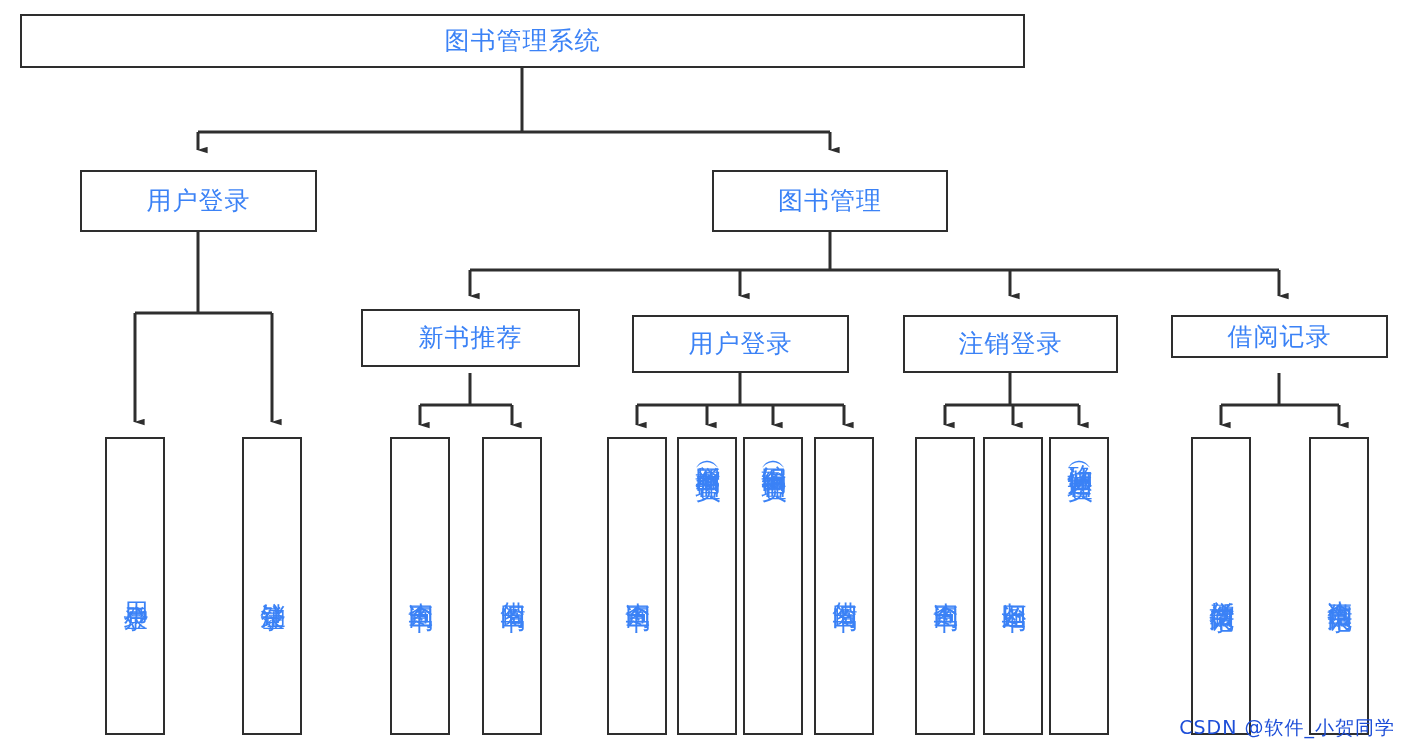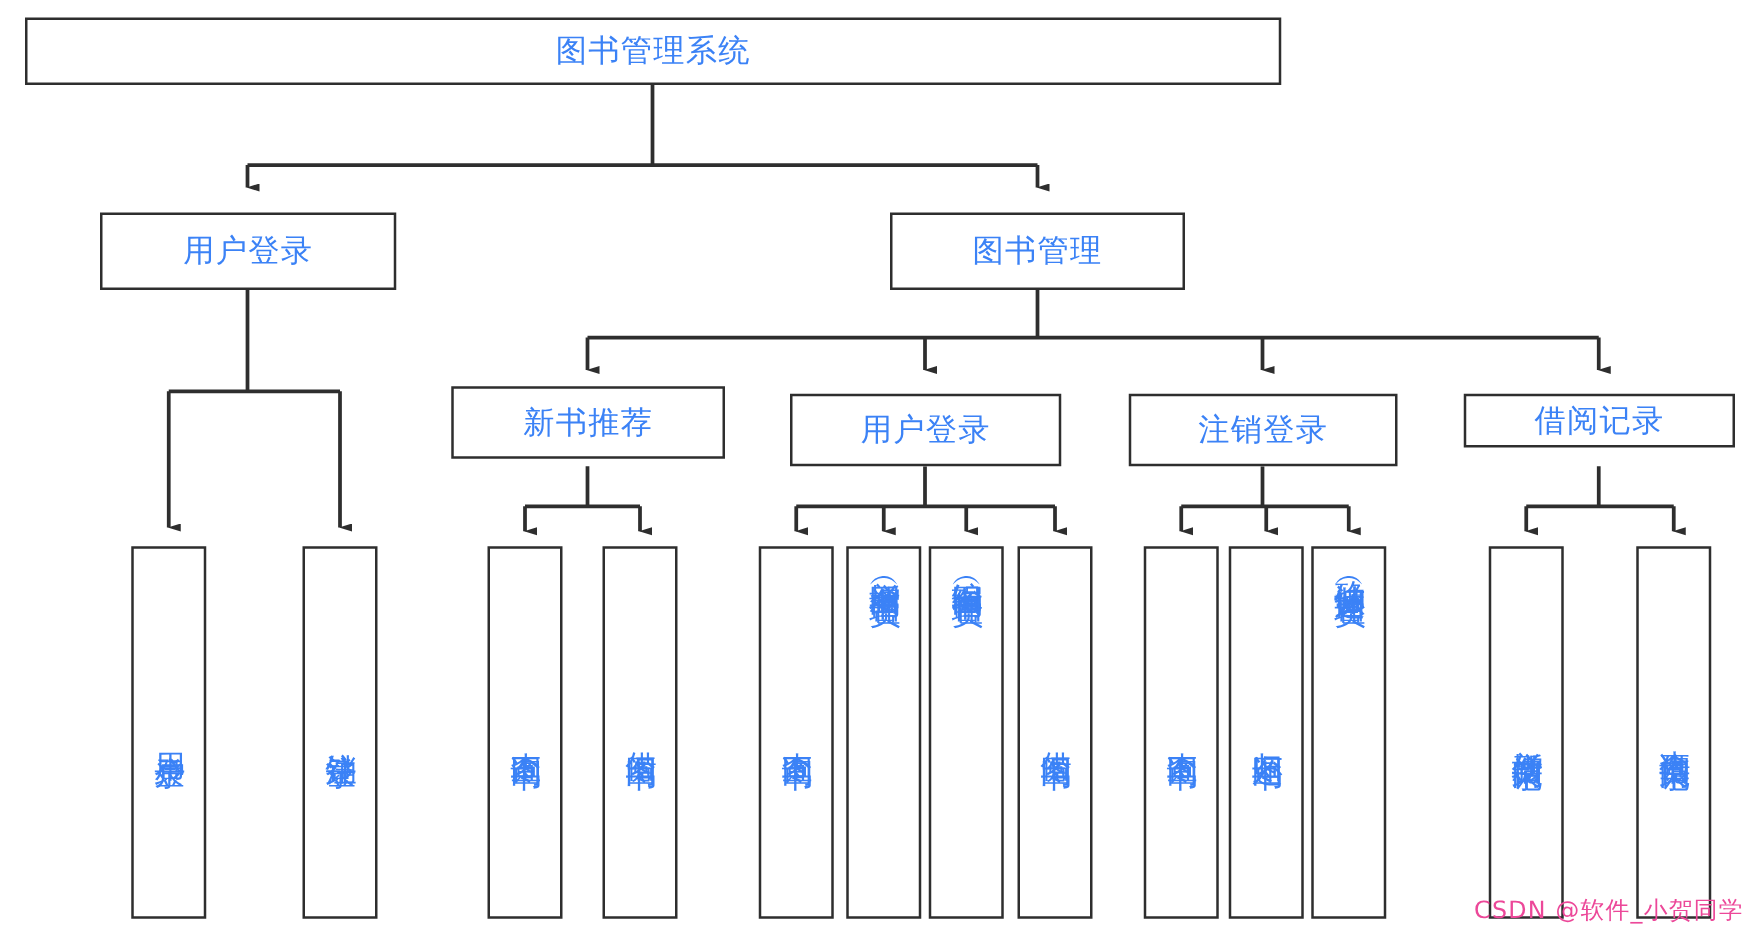--- a/index.html
+++ b/index.html
@@ -56,21 +56,21 @@
   }
   .node.v.center{
     align-items:center;
     padding-top:0;
   }
   .watermark{
     position:absolute;
     right:10px;
     bottom:6px;
     font-size:19px;
-    color:#ec4899;
+    color:#1d4ed8;
     letter-spacing:1px;
     white-space:nowrap;
     user-select:none;
   }
 </style>
 </head>
 <body>
 
 <div id="canvas">
 

